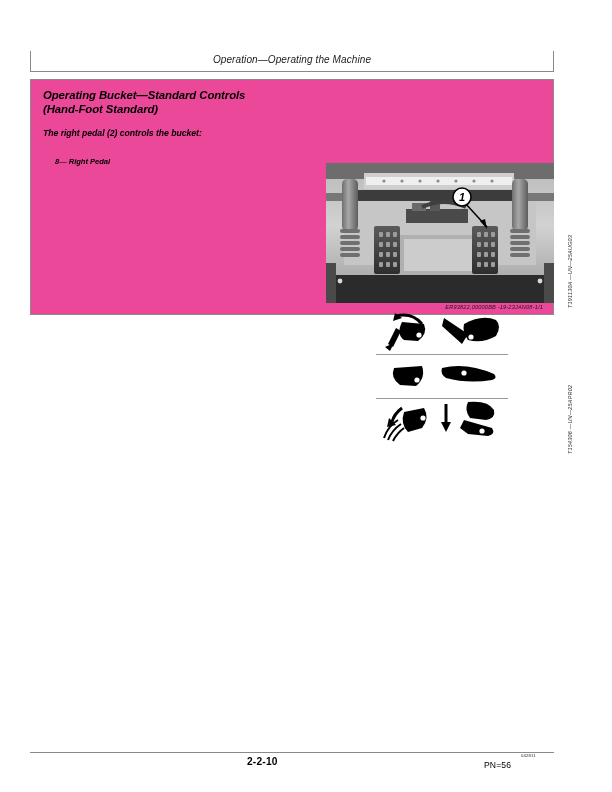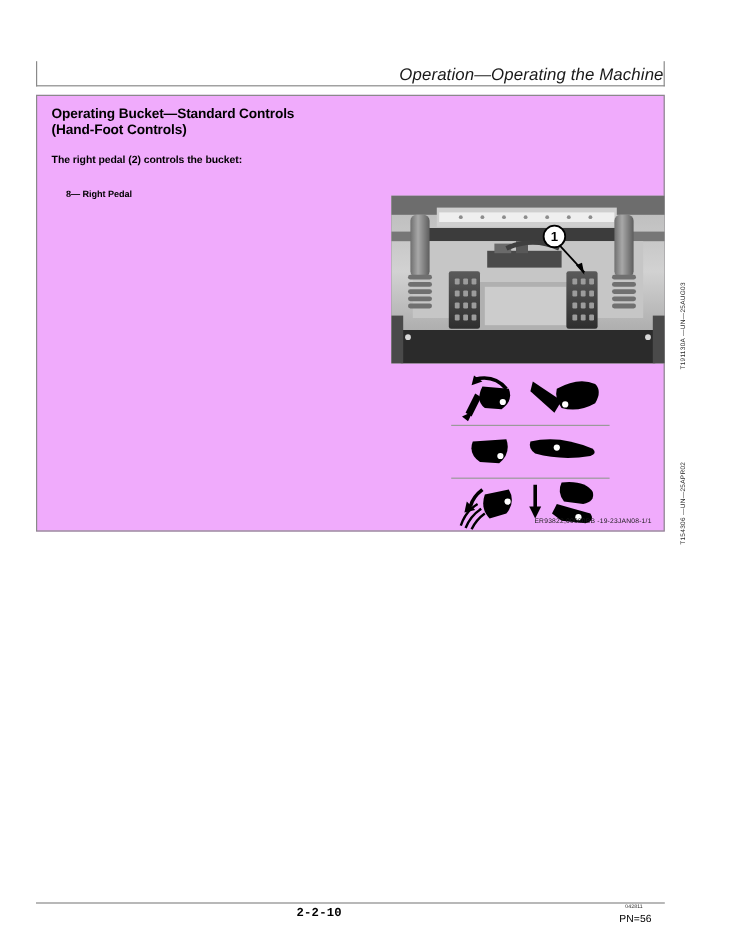--- a/index.html
+++ b/index.html
@@ -25,37 +25,38 @@
     height: 21px;
     border: 1px solid #8a8a8a;
     border-top: none;
     box-sizing: border-box;
   }
   .header-title {
     position: absolute;
     left: 0;
     right: 0;
     top: 3px;
-    text-align: right;
+    text-align: center;
     font-style: italic;
-    font-size: 14px;
+    font-size: 10px;
     letter-spacing: .1px;
     color: #1a1a1a;
   }
 
   
   .content-box {
     position: absolute;
     left: 30px;
     top: 79px;
     width: 524px;
-    height: 364px;
+    height: 236px;
     border: 1px solid #8a8a8a;
     box-sizing: border-box;
-    background: #f0abfc;
+    background: #ec4899;
+    font-style: italic;
   }
 
   
   .text-col {
     position: absolute;
     left: 12px;
     top: 8px;
     width: 252px;
   }
   .section-title {
@@ -171,51 +172,50 @@
     height: 1px;
     background: #8a8a8a;
   }
   .footer-page {
     position: absolute;
     left: 247px;
     top: 756px;
     font-size: 10.2px;
     font-weight: bold;
     letter-spacing: .2px;
-    font-family: Liberation Mono, monospace;
   }
   .footer-date {
     position: absolute;
     left: 521px;
     top: 753px;
     font-size: 4.3px;
     letter-spacing: .1px;
     color: #2b2b2b;
   }
   .footer-pn {
     position: absolute;
-    left: 516px;
+    left: 484px;
     top: 760px;
     font-size: 8.6px;
     letter-spacing: .1px;
   }
 </style>
 </head>
 <body>
 
 <div class="header-box">
   <div class="header-title">Operation—Operating the Machine</div>
 </div>
 
 <div class="content-box">
 
   <div class="text-col">
     <div class="section-title">
       <span>Operating Bucket—Standard Controls</span><br>
-      <span>(Hand-Foot Controls)</span>
+      <span>(Hand-Foot Standard)</span>
     </div>
     <p class="lead">The right pedal (2) controls the bucket:</p>
     <div class="legend">8— Right Pedal</div>
   </div>
 
   <div class="photo">
     <svg width="228" height="140" viewBox="0 0 228 140">
       <defs>
         <linearGradient id="bgGrad" x1="0" y1="0" x2="0" y2="1">
           <stop offset="0" stop-color="#b9b9b9"></stop>

